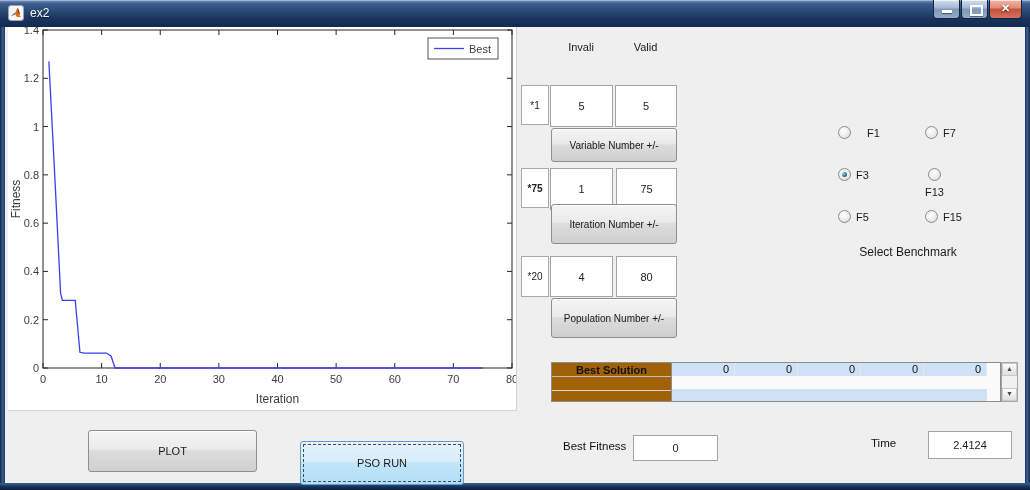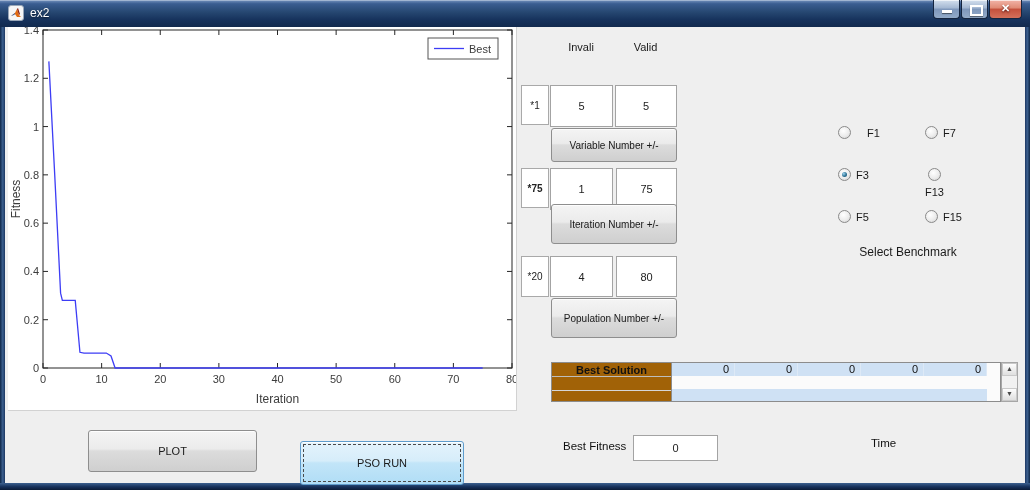--- a/index.html
+++ b/index.html
@@ -251,20 +251,21 @@
     </div>
   </div>
   <div class="scrollbar">
     <div class="sb-btn sb-up"></div>
     <div class="sb-btn sb-down"></div>
   </div>
 
   <div class="lab" style="left:563px;top:440px;">Best Fitness</div>
   <input class="edit" style="left: 633px; top: 435px; width: 85px; height: 26px;" readonly="" value="0">
   <div class="lab" style="left:871px;top:437px;">Time</div>
+  <input class="edit" style="left: 928px; top: 431px; width: 84px; height: 28px;" readonly="" value="2.4124">
 
   <div class="action-btn" style="left:88px;top:430px;width:169px;height:42px;">PLOT</div>
   <div class="action-btn run" style="left:300px;top:441px;width:164px;height:44px;">
     <span>PSO RUN</span>
     <span class="focus-ring"></span>
   </div>
 
 </div>
 
 </body></html>

